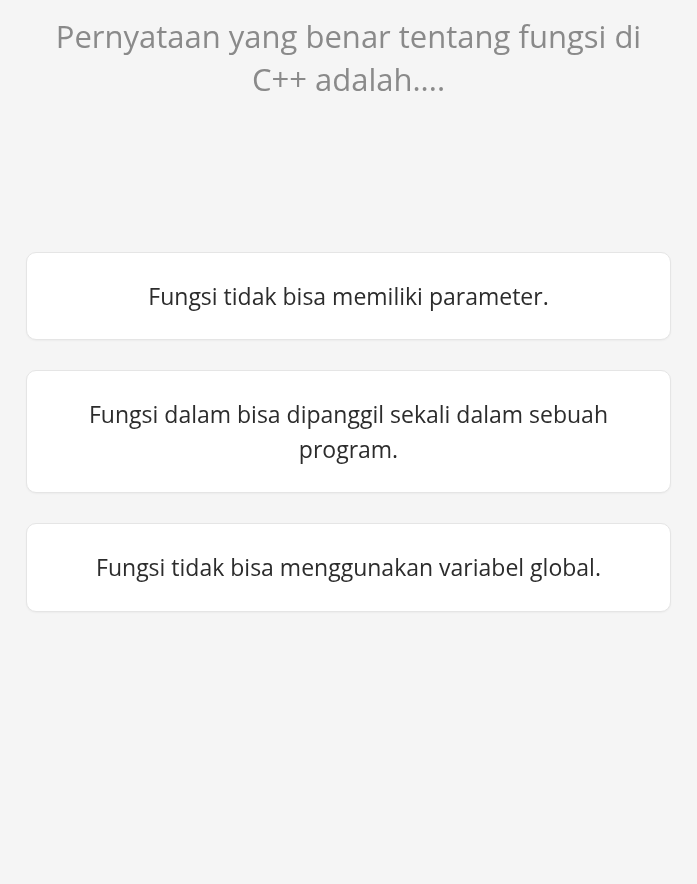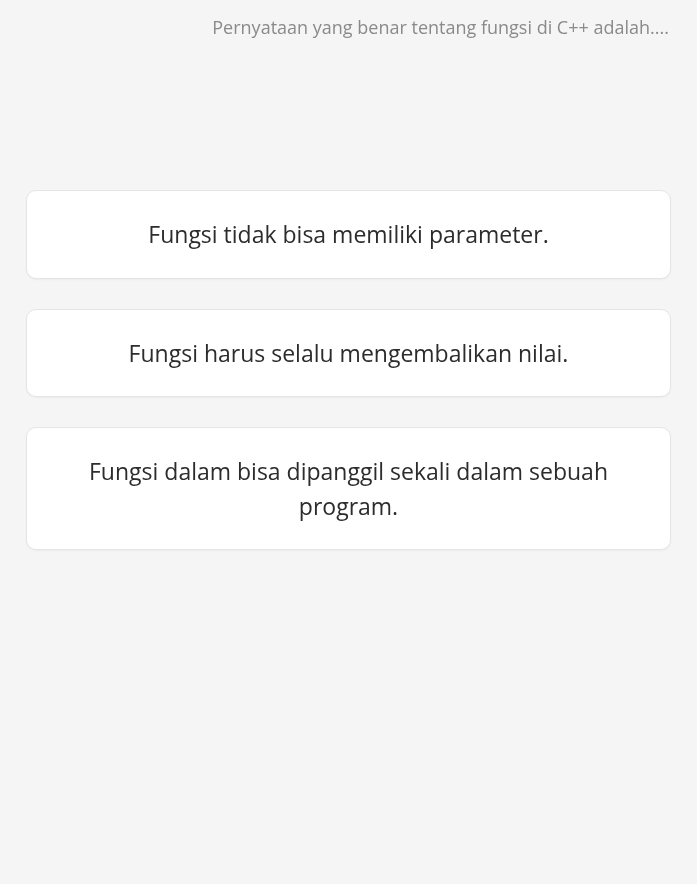--- a/index.html
+++ b/index.html
@@ -11,24 +11,24 @@
       font-family: -apple-system, BlinkMacSystemFont, 'Segoe UI', 'Open Sans', Arial, sans-serif;
       background-color: #f5f5f5;
       width: 697px;
       height: 884px;
       overflow: hidden;
     }
     .question-container {
       padding: 15px 28px 0 28px;
     }
     .question-text {
-      font-size: 18px;
+      font-size: 31px;
       color: #8a8a8a;
       line-height: 1.4;
-      text-align: right;
+      text-align: center;
       font-weight: 400;
     }
     .options-container {
       padding: 0 26px;
       margin-top: 150px;
     }
     .option-card {
       background-color: #ffffff;
       border: 1px solid #e5e5e5;
       border-radius: 10px;
@@ -53,18 +53,18 @@
 
 <div class="question-container">
   <p class="question-text">Pernyataan yang benar tentang fungsi di C++ adalah....</p>
 </div>
 
 <div class="options-container">
   <div class="option-card">
     <p class="option-text">Fungsi tidak bisa memiliki parameter.</p>
   </div>
   <div class="option-card">
-    <p class="option-text">Fungsi harus selalu mengembalikan nilai.</p>
+    <p class="option-text">Fungsi dalam bisa dipanggil sekali dalam sebuah program.</p>
   </div>
   <div class="option-card">
-    <p class="option-text">Fungsi dalam bisa dipanggil sekali dalam sebuah program.</p>
+    <p class="option-text">Fungsi tidak bisa menggunakan variabel global.</p>
   </div>
 </div>
 
 </body></html>

